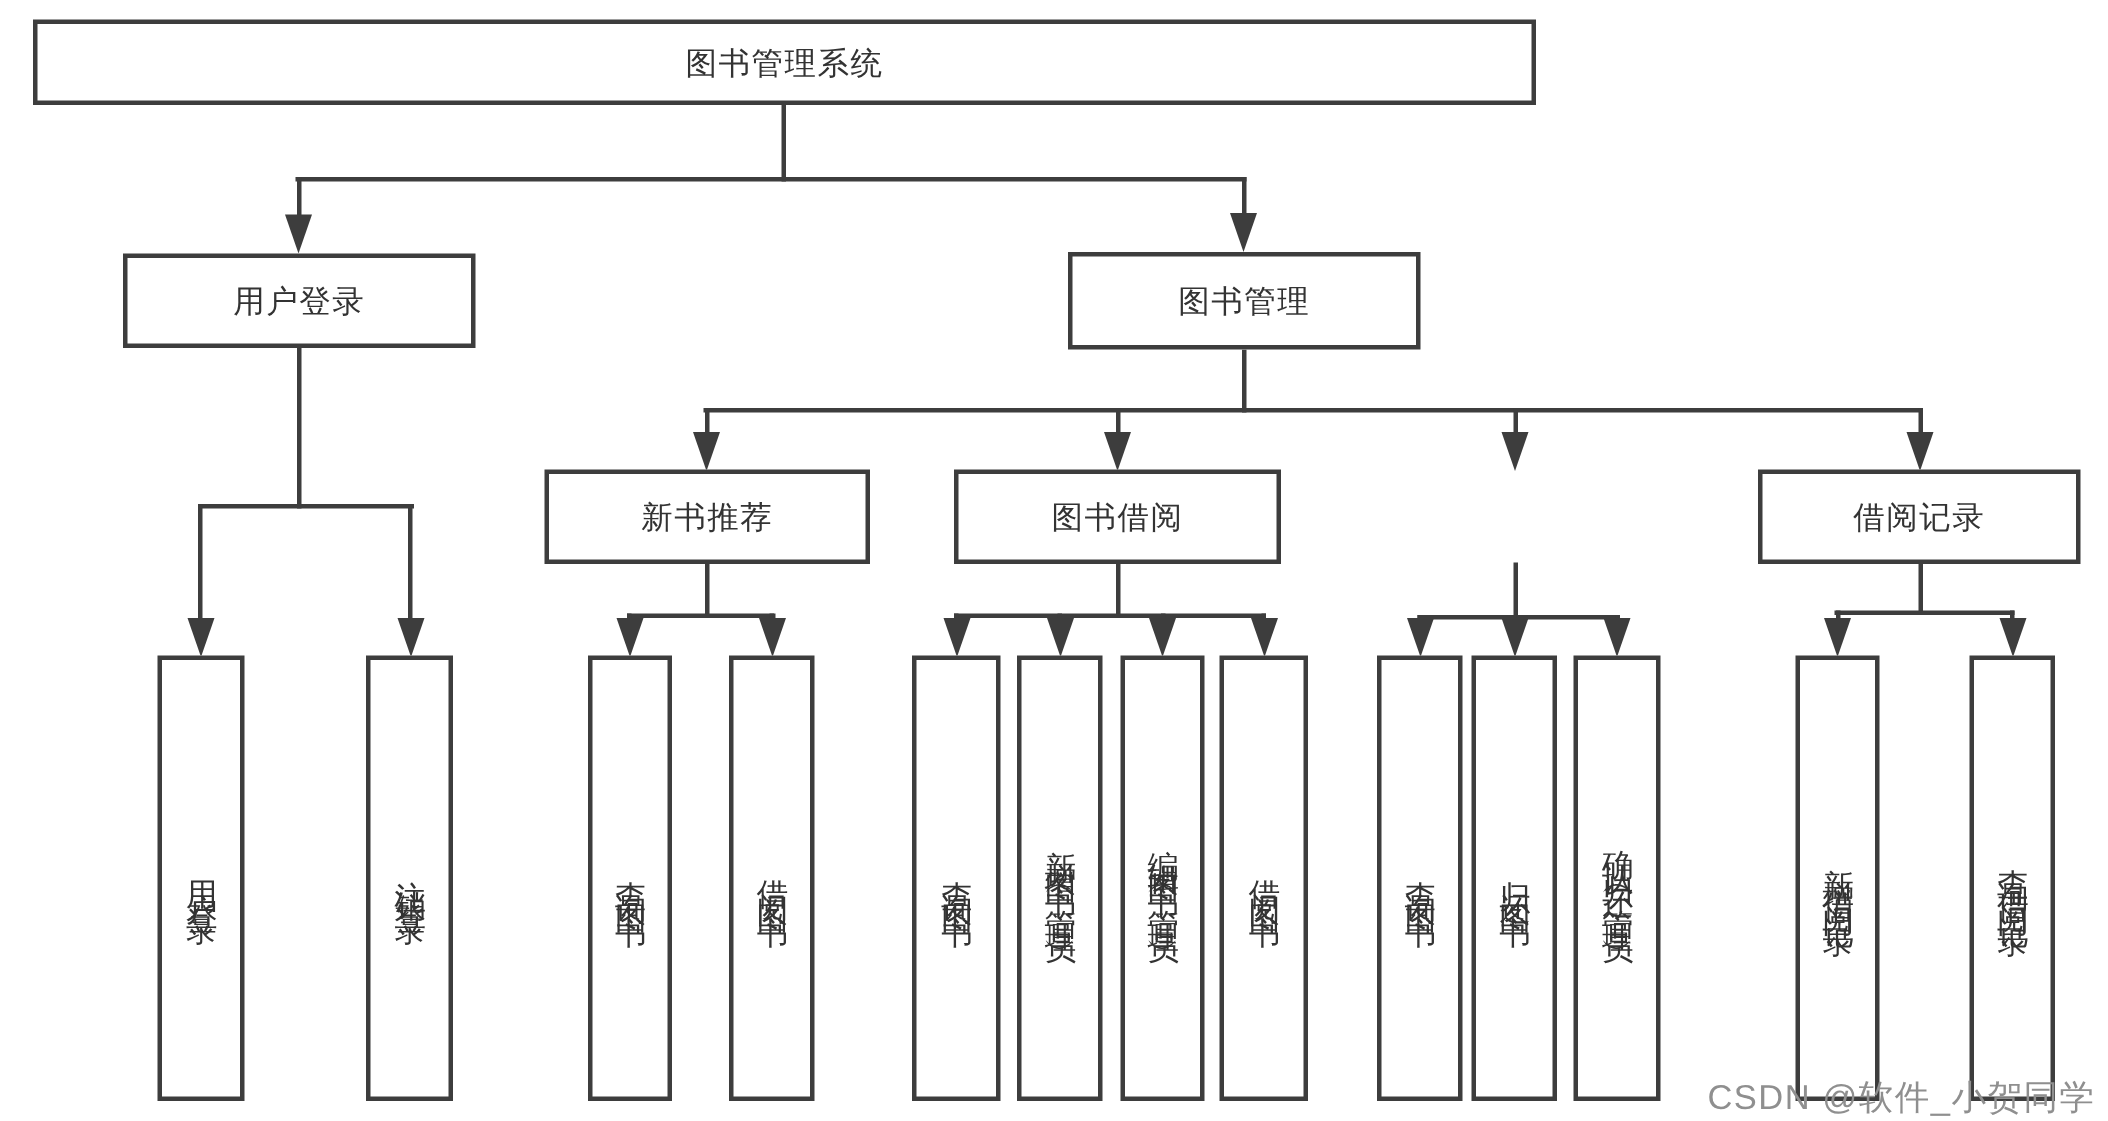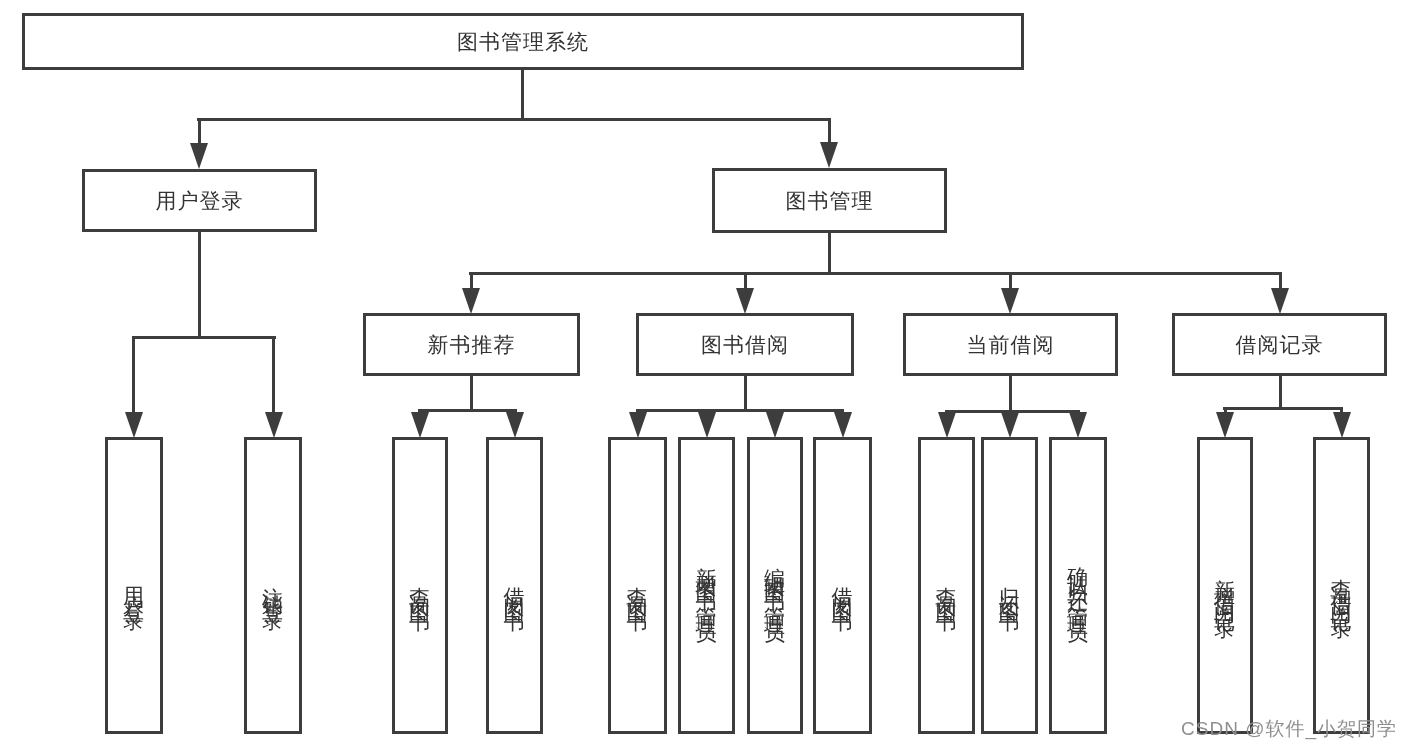--- a/index.html
+++ b/index.html
@@ -56,21 +56,21 @@
     height: 0;
     border-left: 9px solid transparent;
     border-right: 9px solid transparent;
     border-top: 26px solid #3d3d3d;
     z-index: 1;
   }
   .watermark {
     position: absolute;
     top: 716px;
     right: 8px;
-    font-size: 19px;
+    font-size: 23px;
     color: #8f8f8f;
     letter-spacing: 1px;
     z-index: 5;
     white-space: nowrap;
   }
 </style>
 </head>
 <body>
 
 <div id="canvas">
@@ -110,23 +110,20 @@
   <div class="arrow" style="left:1001px; top:288px;"></div>
   <div class="line" style="left:1279px; top:272px; width:3px; height:20px;"></div>
   <div class="arrow" style="left:1271px; top:288px;"></div>
 
   <div class="hbox" style="left:636px; top:313px; width:218px; height:63px;">
     <span>图书借阅</span>
   </div>
   <div class="hbox" style="left:363px; top:313px; width:217px; height:63px;">
     <span>新书推荐</span>
   </div>
-  <div class="hbox" style="left:903px; top:313px; width:215px; height:63px;">
-    <span>当前借阅</span>
-  </div>
   <div class="hbox" style="left:1172px; top:313px; width:215px; height:63px;">
     <span>借阅记录</span>
   </div>
 
   <div class="line" style="left:470px; top:375px; width:3px; height:37px;"></div>
   <div class="line" style="left:418px; top:409px; width:99px; height:3px;"></div>
   <div class="line" style="left:418px; top:409px; width:3px; height:8px;"></div>
   <div class="arrow" style="left:411px; top:412px;"></div>
   <div class="line" style="left:513px; top:409px; width:3px; height:8px;"></div>
   <div class="arrow" style="left:506px; top:412px;"></div>

